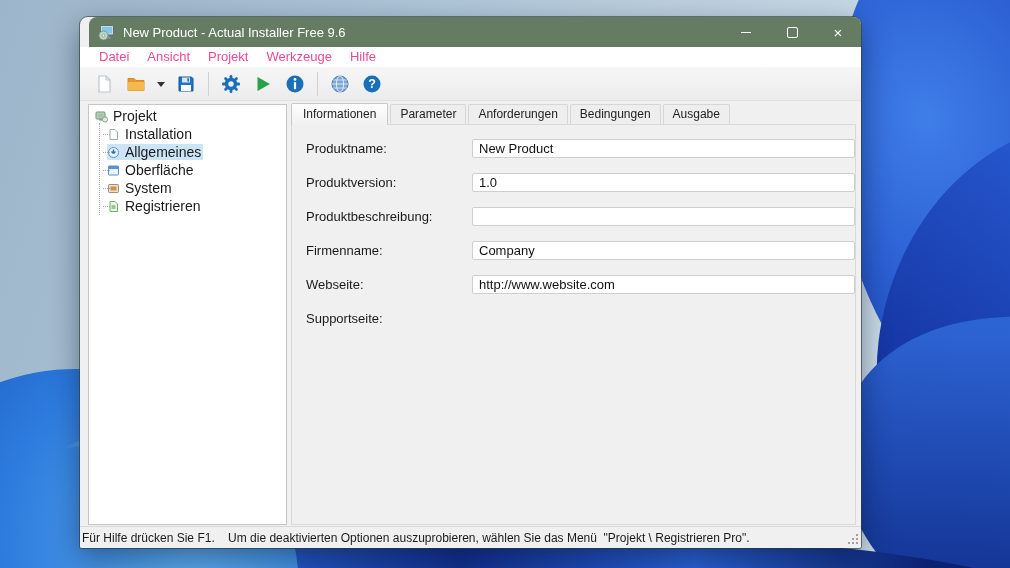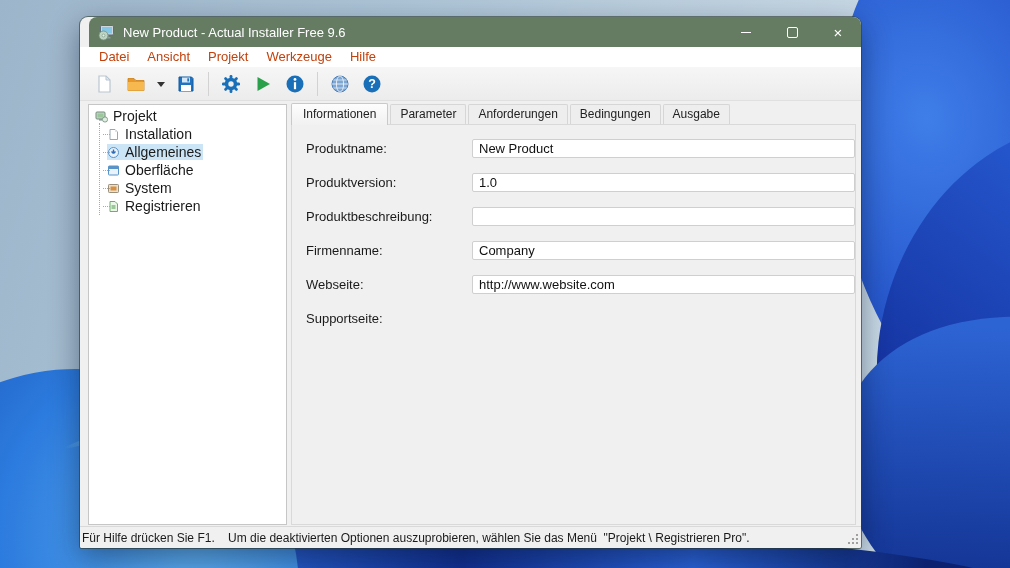--- a/index.html
+++ b/index.html
@@ -32,21 +32,21 @@
   .title-text{color:#ffffff;font-size:13px;margin-left:8px;white-space:nowrap;}
   .win-controls{margin-left:auto;display:flex;height:30px;}
   .wc-btn{width:46px;height:30px;display:flex;align-items:center;justify-content:center;cursor:default;}
   .wc-btn:last-child{border-radius:0 8px 0 0;}
   .glyph-min{width:10px;height:1px;background:#fff;display:block;}
   .glyph-max{width:9px;height:9px;border:1px solid #fff;border-radius:2px;display:block;}
   .glyph-close{color:#fff;font-size:15px;line-height:15px;}
 
   .menubar{position:absolute;left:0;top:30px;right:0;height:20px;background:#ffffff;
     display:flex;align-items:center;padding-left:10px;box-sizing:border-box;}
-  .menu-item{font-size:13px;color:#c2410c;padding:0 9px;line-height:20px;cursor:default;}
+  .menu-item{font-size:13px;color:#ec4899;padding:0 9px;line-height:20px;cursor:default;}
 
   .toolbar{position:absolute;left:0;top:50px;right:0;height:34px;
     background:linear-gradient(#f6f6f6,#ececec);border-bottom:1px solid #e0e0e0;
     display:flex;align-items:center;padding-left:8px;box-sizing:border-box;}
   .tb-btn{width:30px;height:28px;display:flex;align-items:center;justify-content:center;
     background:transparent;border:none;padding:0;margin:0 1px;}
   .tb-btn.narrow{width:16px;}
   .tb-sep{width:1px;height:24px;background:#d2d2d2;margin:0 6px;}
 
   .body-area{position:absolute;left:0;top:84px;right:0;bottom:21px;background:#f0f0f0;}

